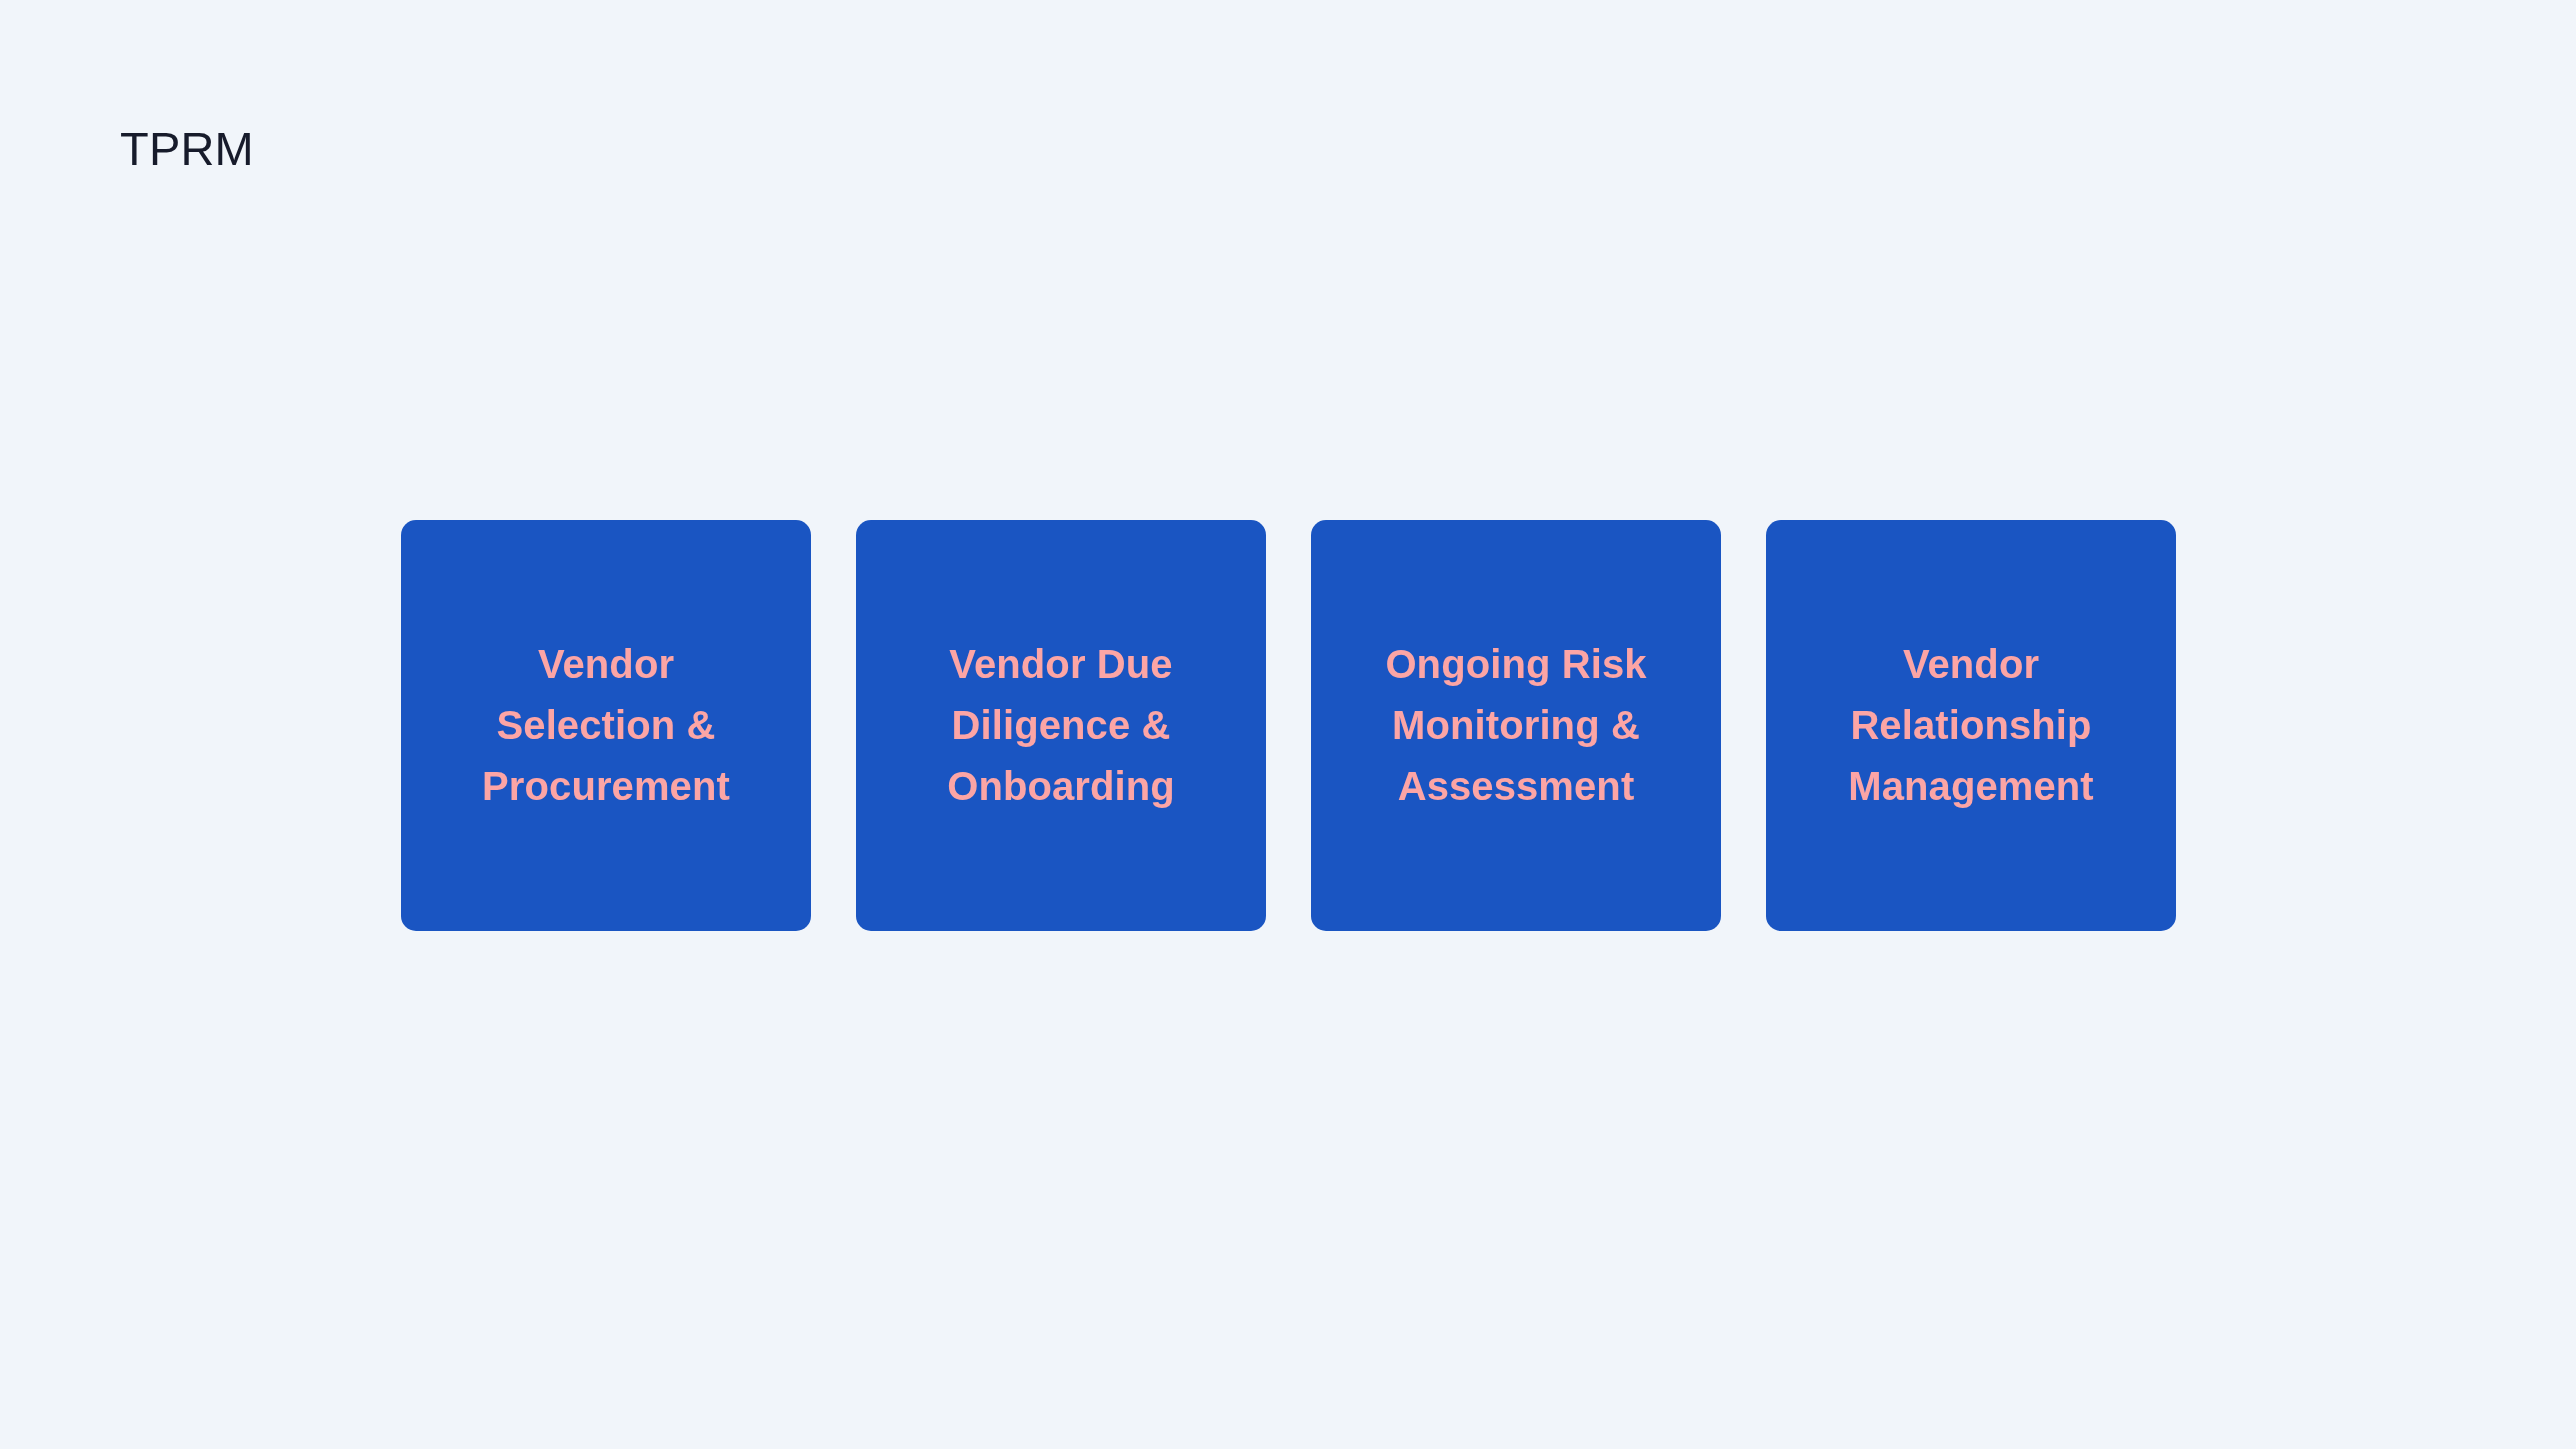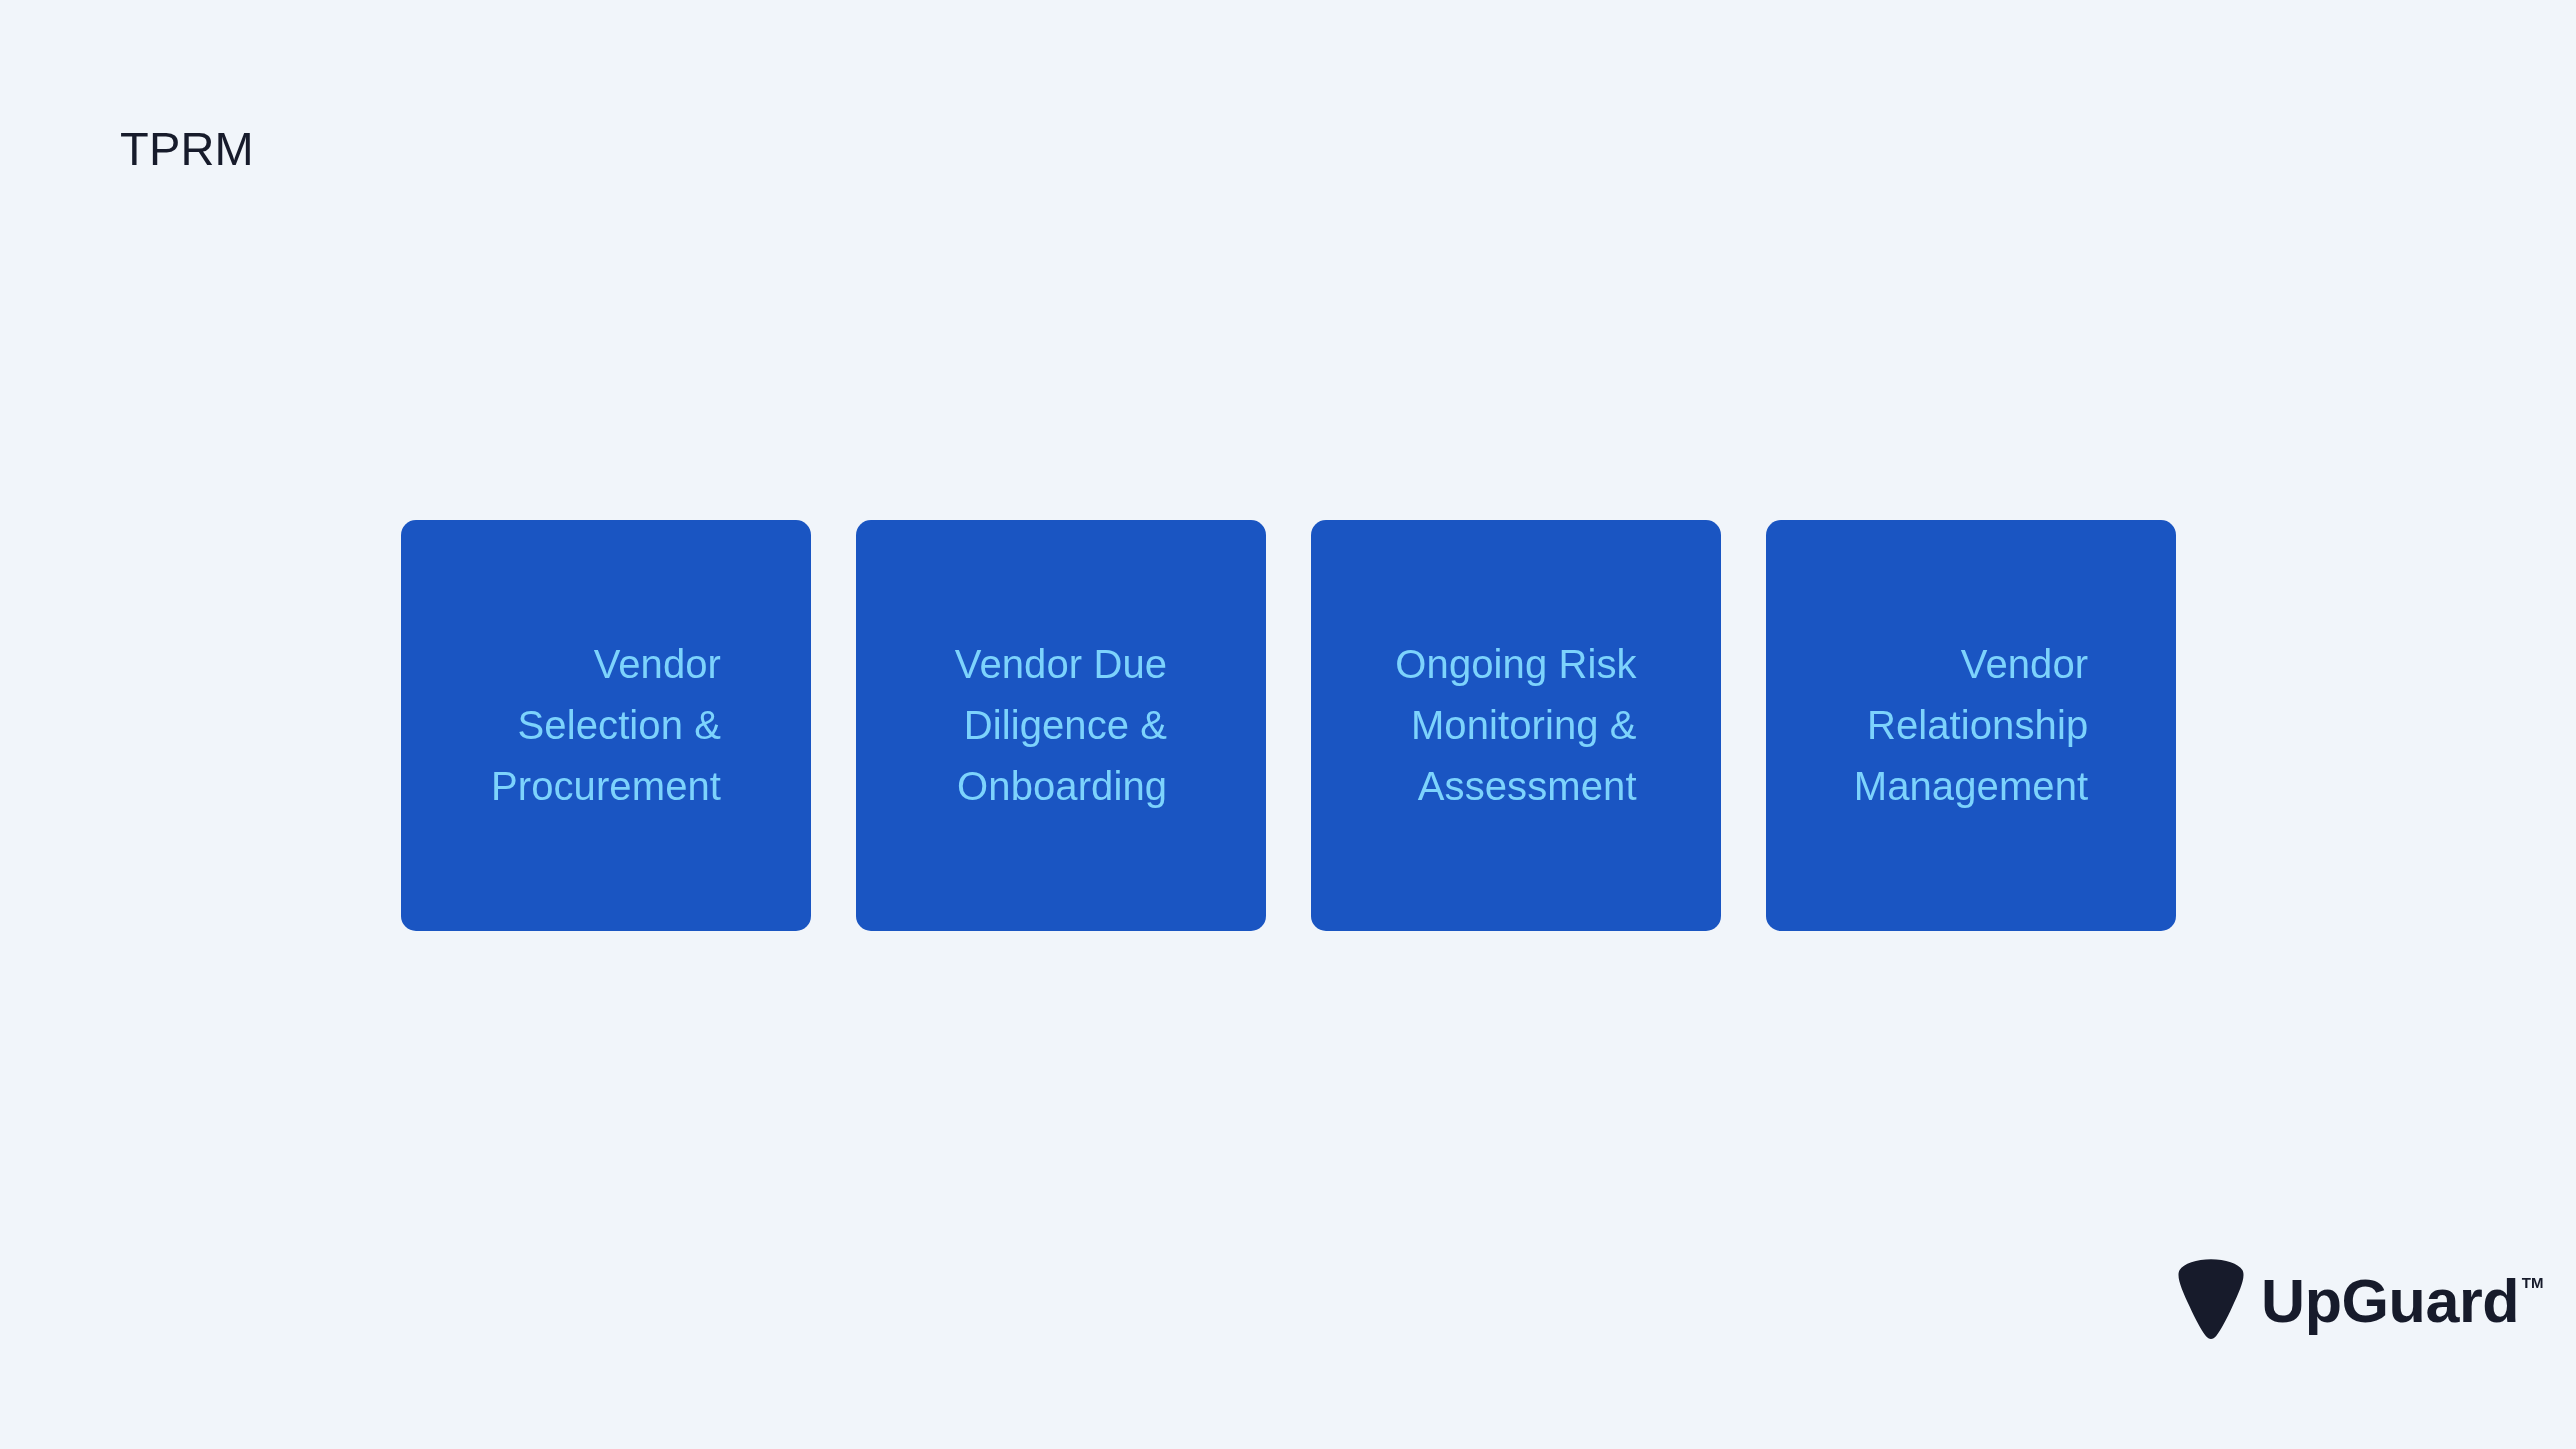--- a/index.html
+++ b/index.html
@@ -53,25 +53,25 @@
     background: #1a55c2;
     border-radius: 15px;
     display: flex;
     align-items: center;
     justify-content: center;
     box-sizing: border-box;
     padding: 0 23px;
   }
 
   .card-label {
-    color: #7dd3fc;
+    color: #fca5a5;
     font-size: 40px;
     line-height: 61px;
-    font-weight: 400;
-    text-align: right;
+    font-weight: 700;
+    text-align: center;
     letter-spacing: 0.1px;
     white-space: pre-line;
   }
 
   
   .brand-logo {
     position: absolute;
     left: 2177px;
     top: 1250px;
     height: 98px;
@@ -142,27 +142,15 @@
     </div>
 
     <div class="card">
       <div class="card-label">Vendor
 Relationship
 Management</div>
     </div>
 
   </div>
 
-  <div class="brand-logo">
-    <svg class="brand-mark" viewBox="0 0 76 92" xmlns="http://www.w3.org/2000/svg">
-      <path d="M38 1.5 C54 1.5 69 6.5 73.2 13.5 C77.4 20.6 70.5 36 62 54.5
-               C55.6 68.5 48.5 82 43.8 87.5 C41.9 89.8 40 90.8 38 90.8
-               C36 90.8 34.1 89.8 32.2 87.5 C27.5 82 20.4 68.5 14 54.5
-               C5.5 36 -1.4 20.6 2.8 13.5 C7 6.5 22 1.5 38 1.5 Z" fill="#171b2b"></path>
-    </svg>
-    <div class="brand-wordmark-wrap">
-      <span class="brand-wordmark">UpGuard</span>
-      <span class="brand-tm">TM</span>
-    </div>
-  </div>
 
 </div>
 
 
 </body></html>

